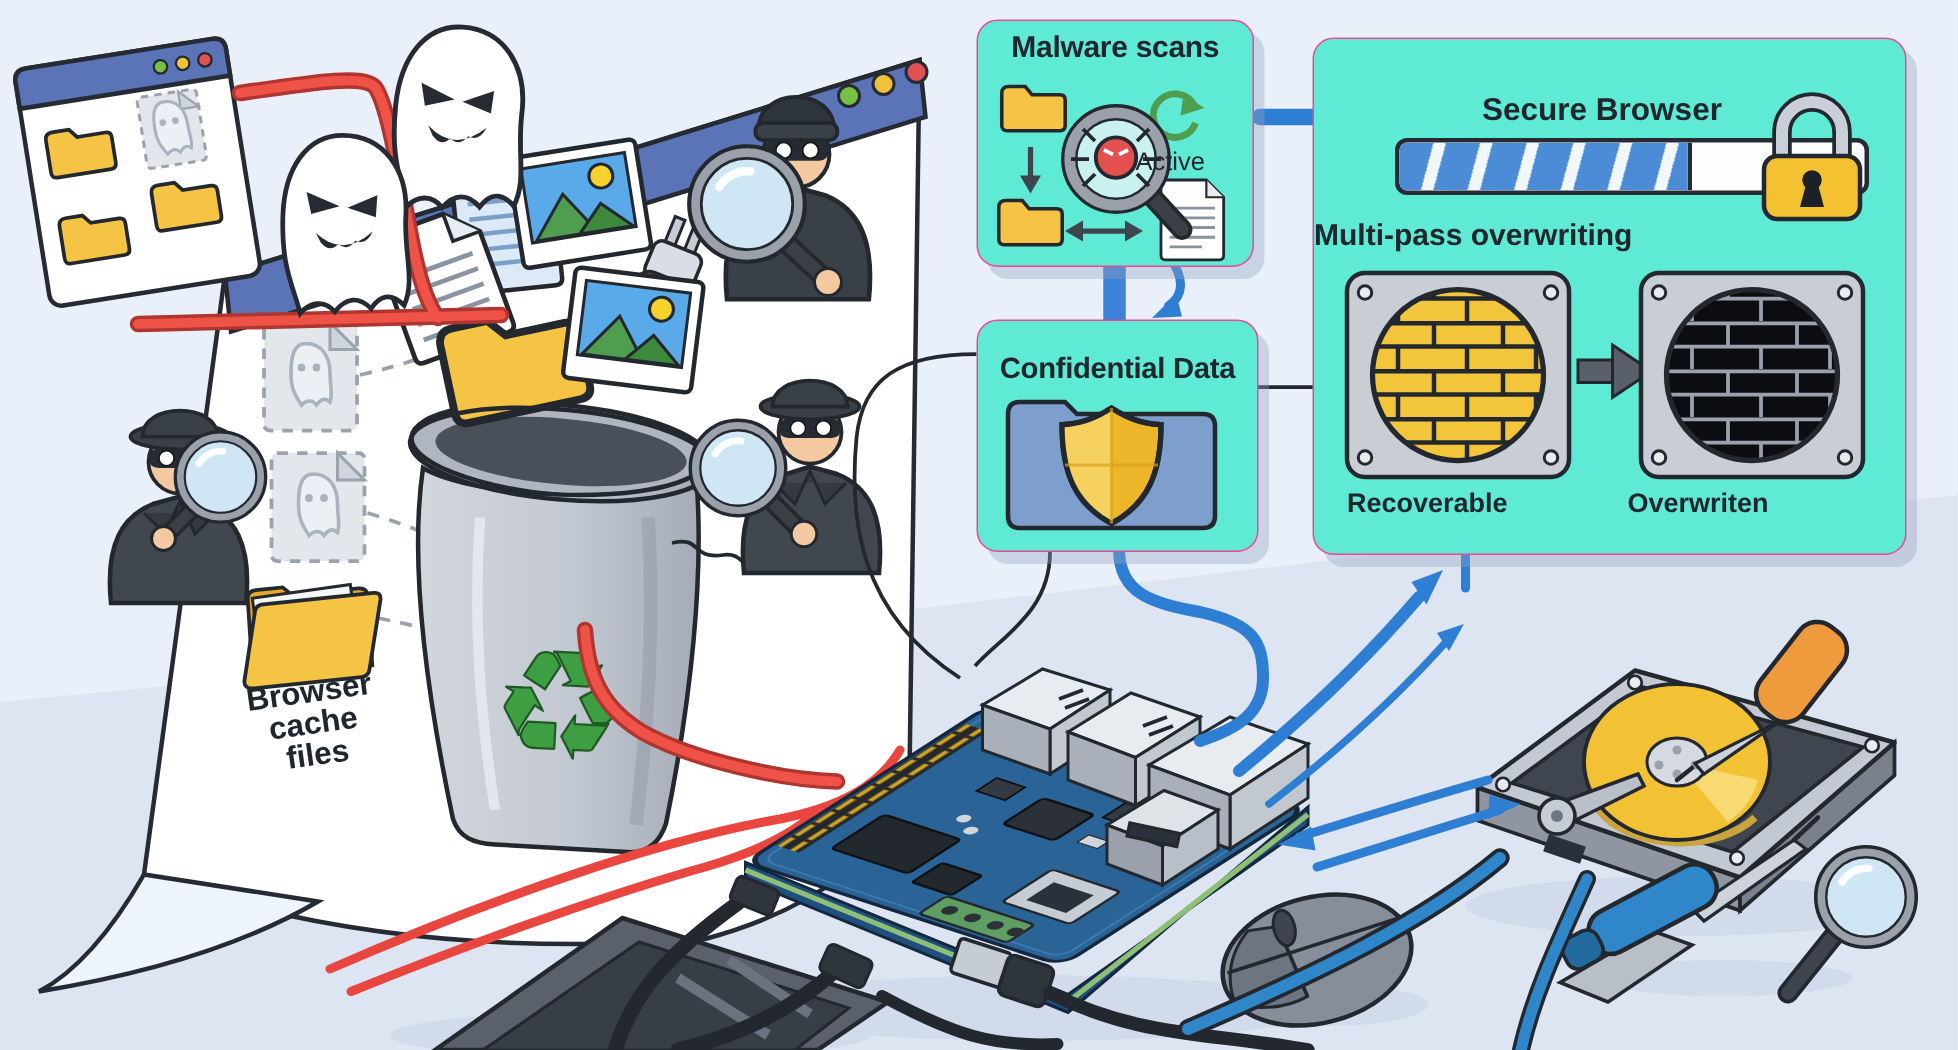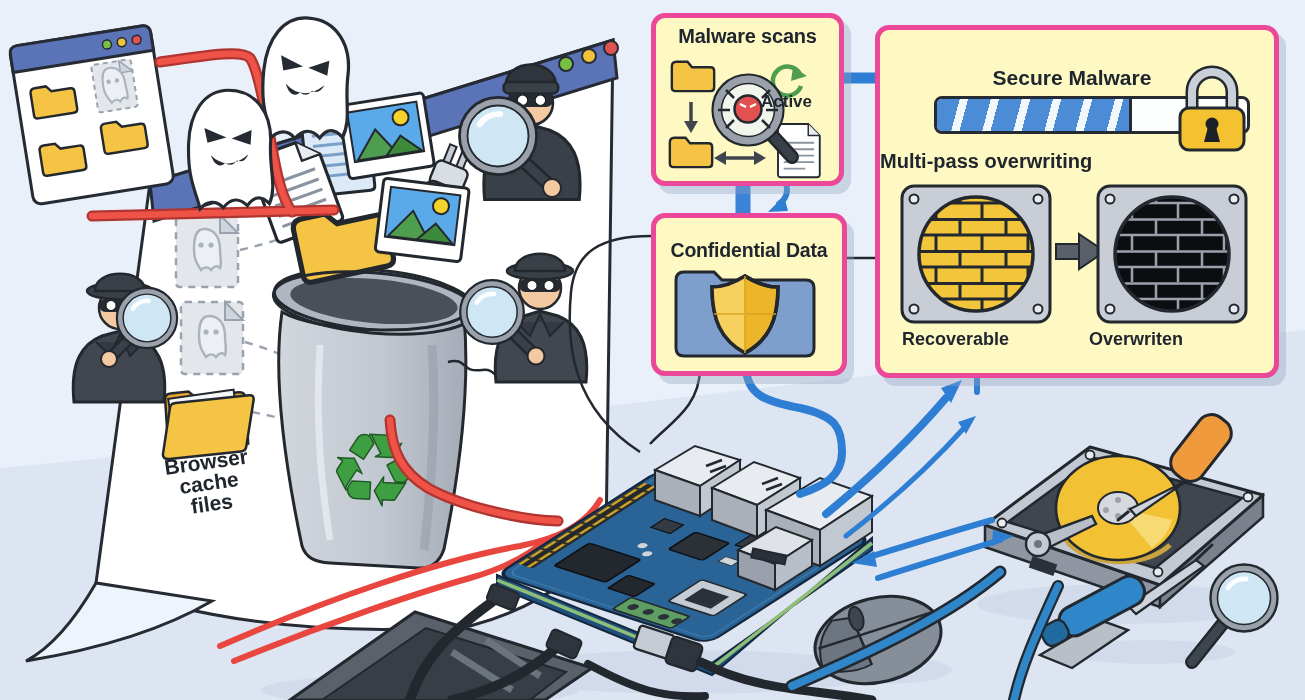--- a/index.html
+++ b/index.html
@@ -1,26 +1,26 @@
 <!DOCTYPE html>
 <html><head>
 <meta charset="utf-8">
 <style>
   html,body{margin:0;padding:0;background:#dfe8f4;}
   .canvas{position:relative;width:1305px;height:700px;background:#e9f0fa;overflow:hidden;
           font-family:"Liberation Sans",sans-serif;color:#20262e;}
   .canvas svg{display:block;}
   #art{position:absolute;left:0;top:0;z-index:1;}
-  .panel{position:absolute;background:#fef9c3;border:5px solid #ec4899;border-radius:14px;
+  .panel{position:absolute;background:#5eead4;border:1px solid #ec4899;border-radius:14px;
          box-shadow:7px 8px 0 rgba(148,163,192,.38);z-index:2;}
   .panel-title{text-align:center;font-weight:bold;font-size:20px;letter-spacing:-.2px;}
   #malware-panel{left:651px;top:13px;width:183px;height:163px;}
   #malware-panel .panel-title{margin-top:7px;}
   #malware-art{position:absolute;left:0;top:0;}
-  .active-label{position:absolute;left:105px;top:74px;font-size:17px;font-weight:bold;}
+  .active-label{position:absolute;left:105px;top:84px;font-size:17px;font-weight:normal;}
   #confidential-panel{left:651px;top:213px;width:186px;height:153px;}
   #confidential-panel .panel-title{margin-top:21px;font-size:19.5px;}
   #secure-panel{left:875px;top:25px;width:394px;height:343px;}
   .secure-title{position:absolute;left:30px;right:40px;top:36px;text-align:center;
                 font-weight:bold;font-size:21px;}
   .progress{position:absolute;left:54px;top:66px;width:310px;height:32px;background:#fdfefe;
             border:3px solid #262b33;border-radius:8px;overflow:hidden;}
   .progress-fill{height:100%;width:62%;border-right:3px solid #262b33;border-radius:4px 0 0 4px;
             background:repeating-linear-gradient(105deg,#4c8cd6 0px,#4c8cd6 22px,#f2f7fc 22px,#f2f7fc 30px);}
   #lock-svg{position:absolute;left:296px;top:28px;}
@@ -450,21 +450,21 @@
     <g>
       <path d="M89,14 C103,23 113,25 122,25 C122,58 113,78 89,91 C65,78 56,58 56,25 C65,25 75,23 89,14 Z" fill="#edb62a" stroke="#23282e" stroke-width="3.5"></path>
       <path d="M89,14 C75,23 65,25 56,25 C56,58 65,78 89,91 Z" fill="#f7d160"></path>
       <path d="M89,14 C103,23 113,25 122,25 C122,58 113,78 89,91 C65,78 56,58 56,25 C65,25 75,23 89,14 Z" fill="none" stroke="#23282e" stroke-width="3.5"></path>
       <path d="M89,14 V91 M58,52 H120" stroke="#d9a21d" stroke-width="2" opacity=".7"></path>
     </g>
   </svg>
 </div>
 
 <div class="panel" id="secure-panel">
-  <div class="secure-title">Secure Malware</div>
+  <div class="secure-title">Secure Browser</div>
   <div class="progress">
     <div class="progress-fill" style="width: 62%;"></div>
   </div>
   <svg id="lock-svg" width="74" height="96" viewBox="0 0 74 96">
     <path d="M16,54 V34 a20,20 0 0 1 40,0 V54" fill="none" stroke="#23282e" stroke-width="13"></path>
     <path d="M16,54 V34 a20,20 0 0 1 40,0 V54" fill="none" stroke="#c9cfd8" stroke-width="8"></path>
     <rect x="4" y="50" width="64" height="42" rx="9" fill="#f4c231" stroke="#23282e" stroke-width="3"></rect>
     <circle cx="36" cy="66" r="6.5" fill="#1c2128"></circle>
     <polygon points="32,69 40,69 44,84 28,84" fill="#1c2128"></polygon>
   </svg>

